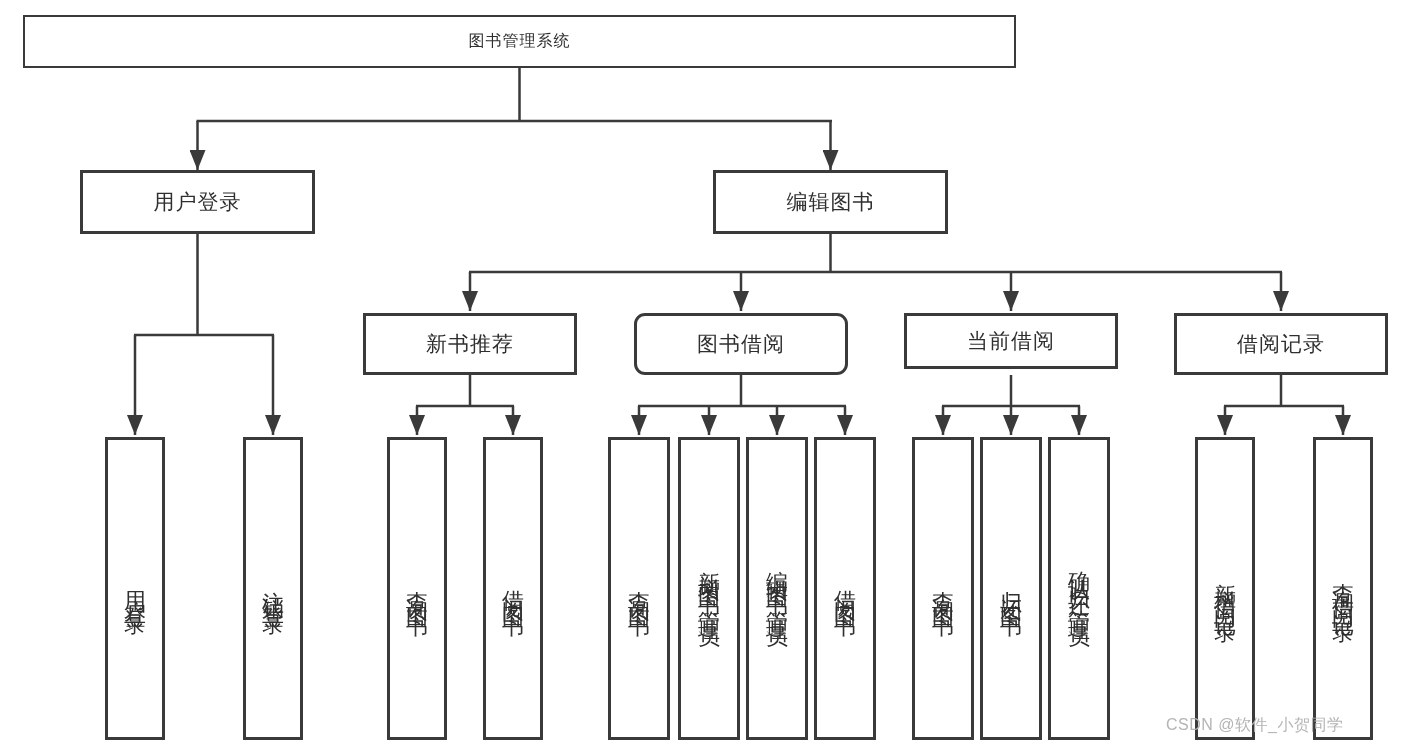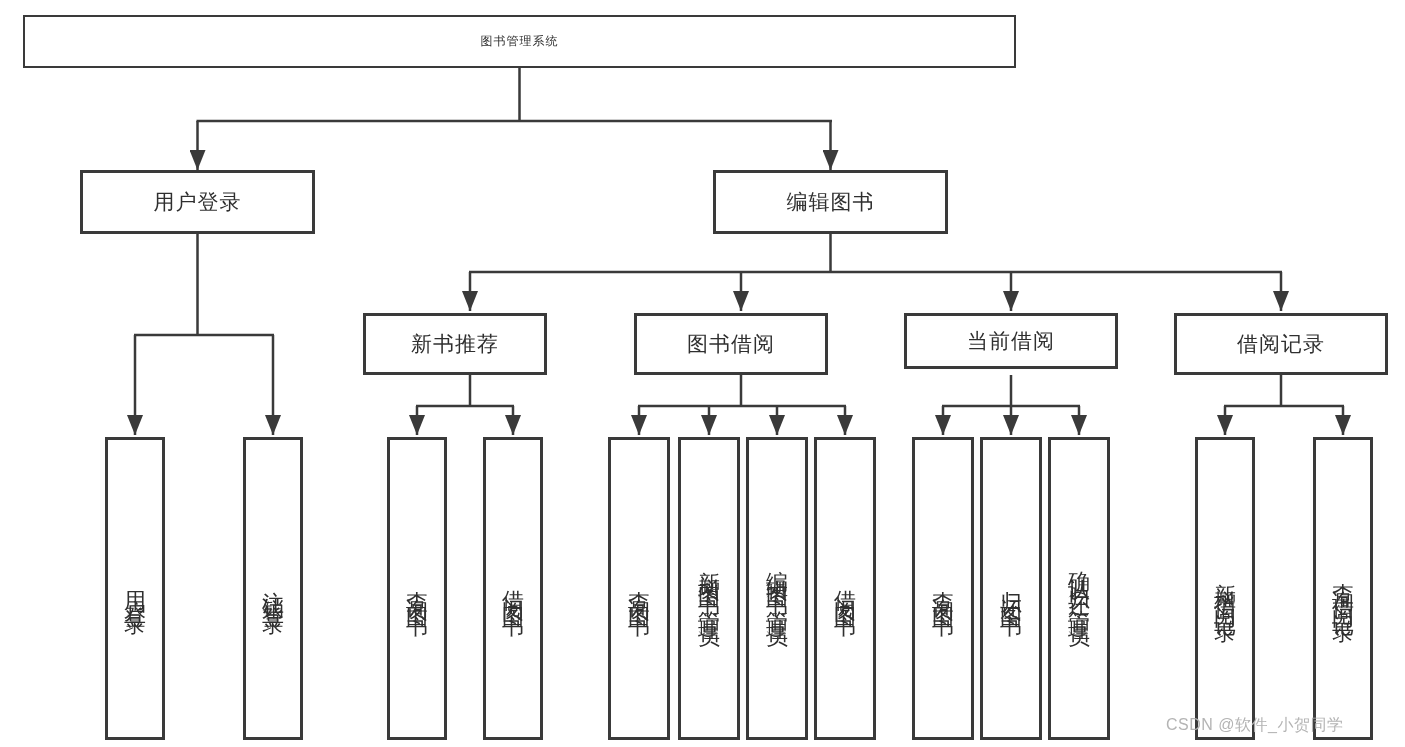--- a/index.html
+++ b/index.html
@@ -26,21 +26,21 @@
   .node {
     position: absolute;
     background: #fff;
     border: 3px solid var(--line);
     display: flex;
     align-items: center;
     justify-content: center;
     text-align: center;
   }
   .node--root { border-width: 2px; }
-  .node--root .hlabel { font-size: 12px; letter-spacing: 1px; }
+  .node--root .hlabel { font-size: 16px; letter-spacing: 1px; }
   .hlabel { font-size: 21px; letter-spacing: 1px; white-space: nowrap; }
   .vlabel {
     writing-mode: vertical-lr;
     font-size: 22px;
     letter-spacing: 8px;
     line-height: 1;
     white-space: nowrap;
   }
   .watermark {
     position: absolute;
@@ -115,24 +115,24 @@
     <span class="hlabel">图书管理系统</span>
   </div>
 
   <div class="node" style="left:80px; top:170px; width:235px; height:64px;">
     <span class="hlabel">用户登录</span>
   </div>
   <div class="node" style="left:713px; top:170px; width:235px; height:64px;">
     <span class="hlabel">编辑图书</span>
   </div>
 
-  <div class="node" style="left:363px; top:313px; width:184px; height:62px;">
+  <div class="node" style="left:363px; top:313px; width:214px; height:62px;">
     <span class="hlabel">新书推荐</span>
   </div>
-  <div class="node" style="left:634px; top:313px; width:194px; height:62px;">
+  <div class="node" style="left:634px; top:313px; width:214px; height:62px;border-radius:11px;">
     <span class="hlabel">图书借阅</span>
   </div>
   <div class="node" style="left:904px; top:313px; width:214px; height:56px;">
     <span class="hlabel">当前借阅</span>
   </div>
   <div class="node" style="left:1174px; top:313px; width:214px; height:62px;">
     <span class="hlabel">借阅记录</span>
   </div>
 
   <div class="node" style="left:105px; top:437px; width:60px; height:303px;">

